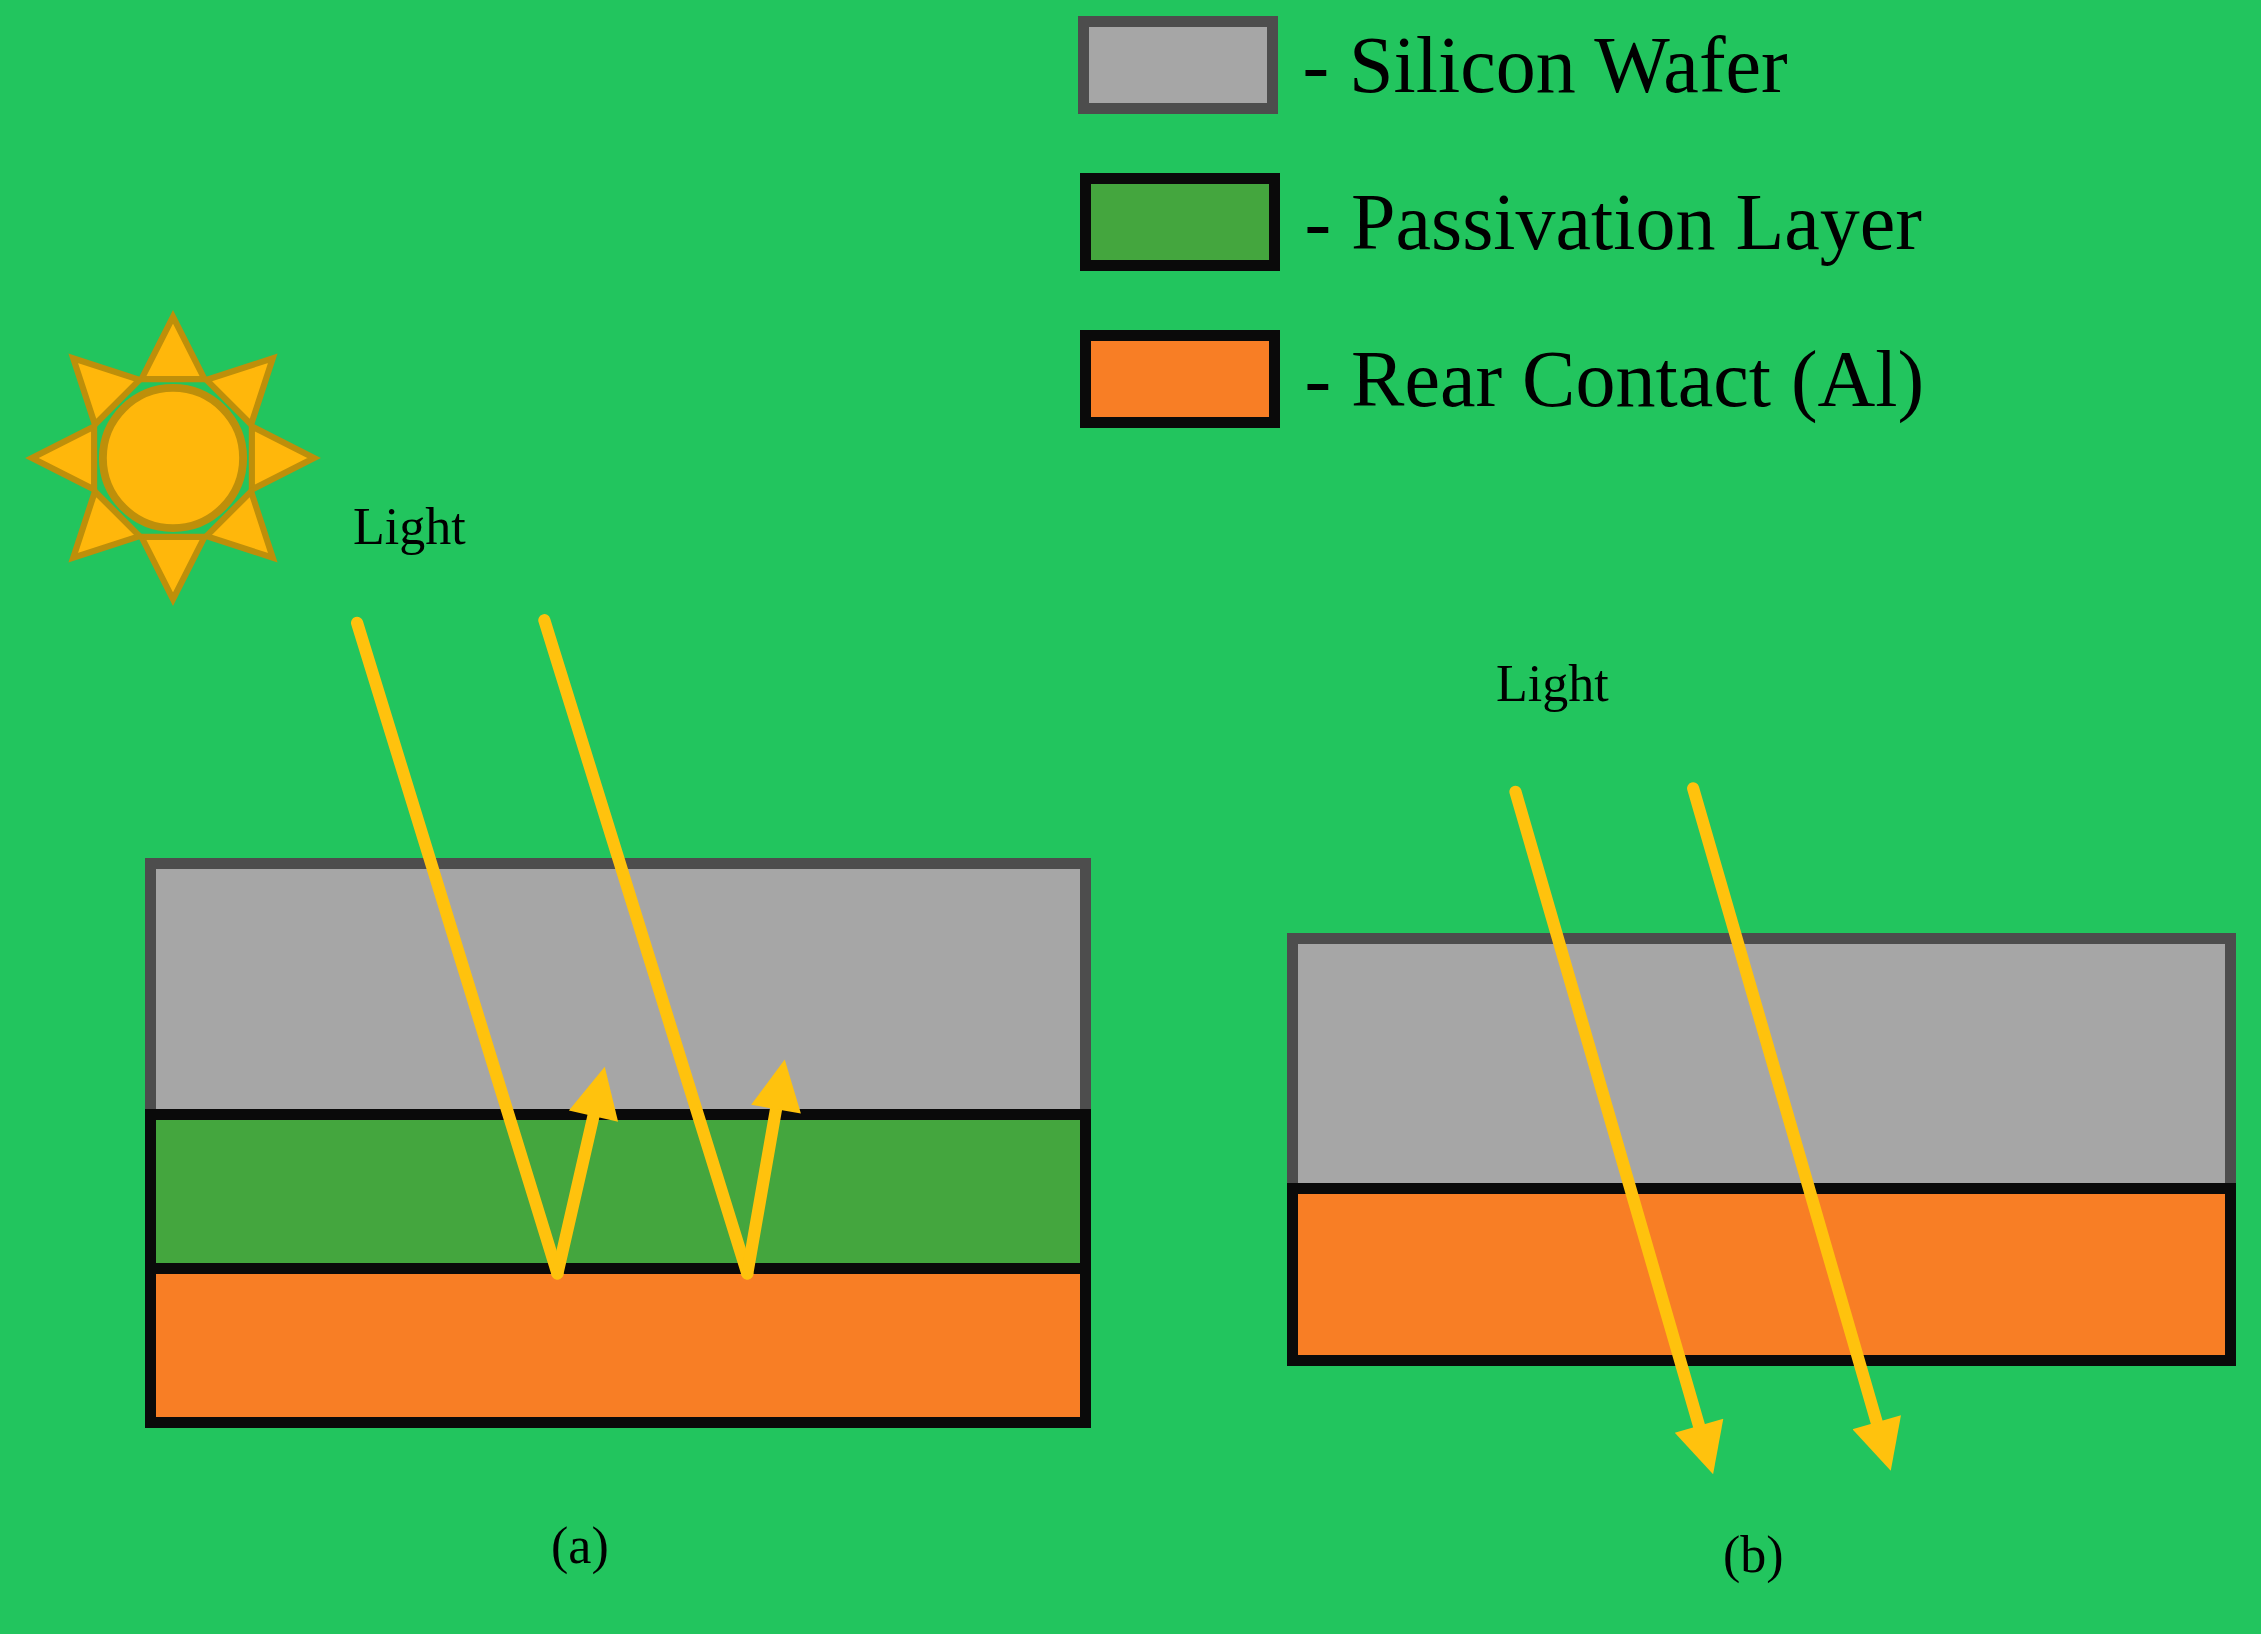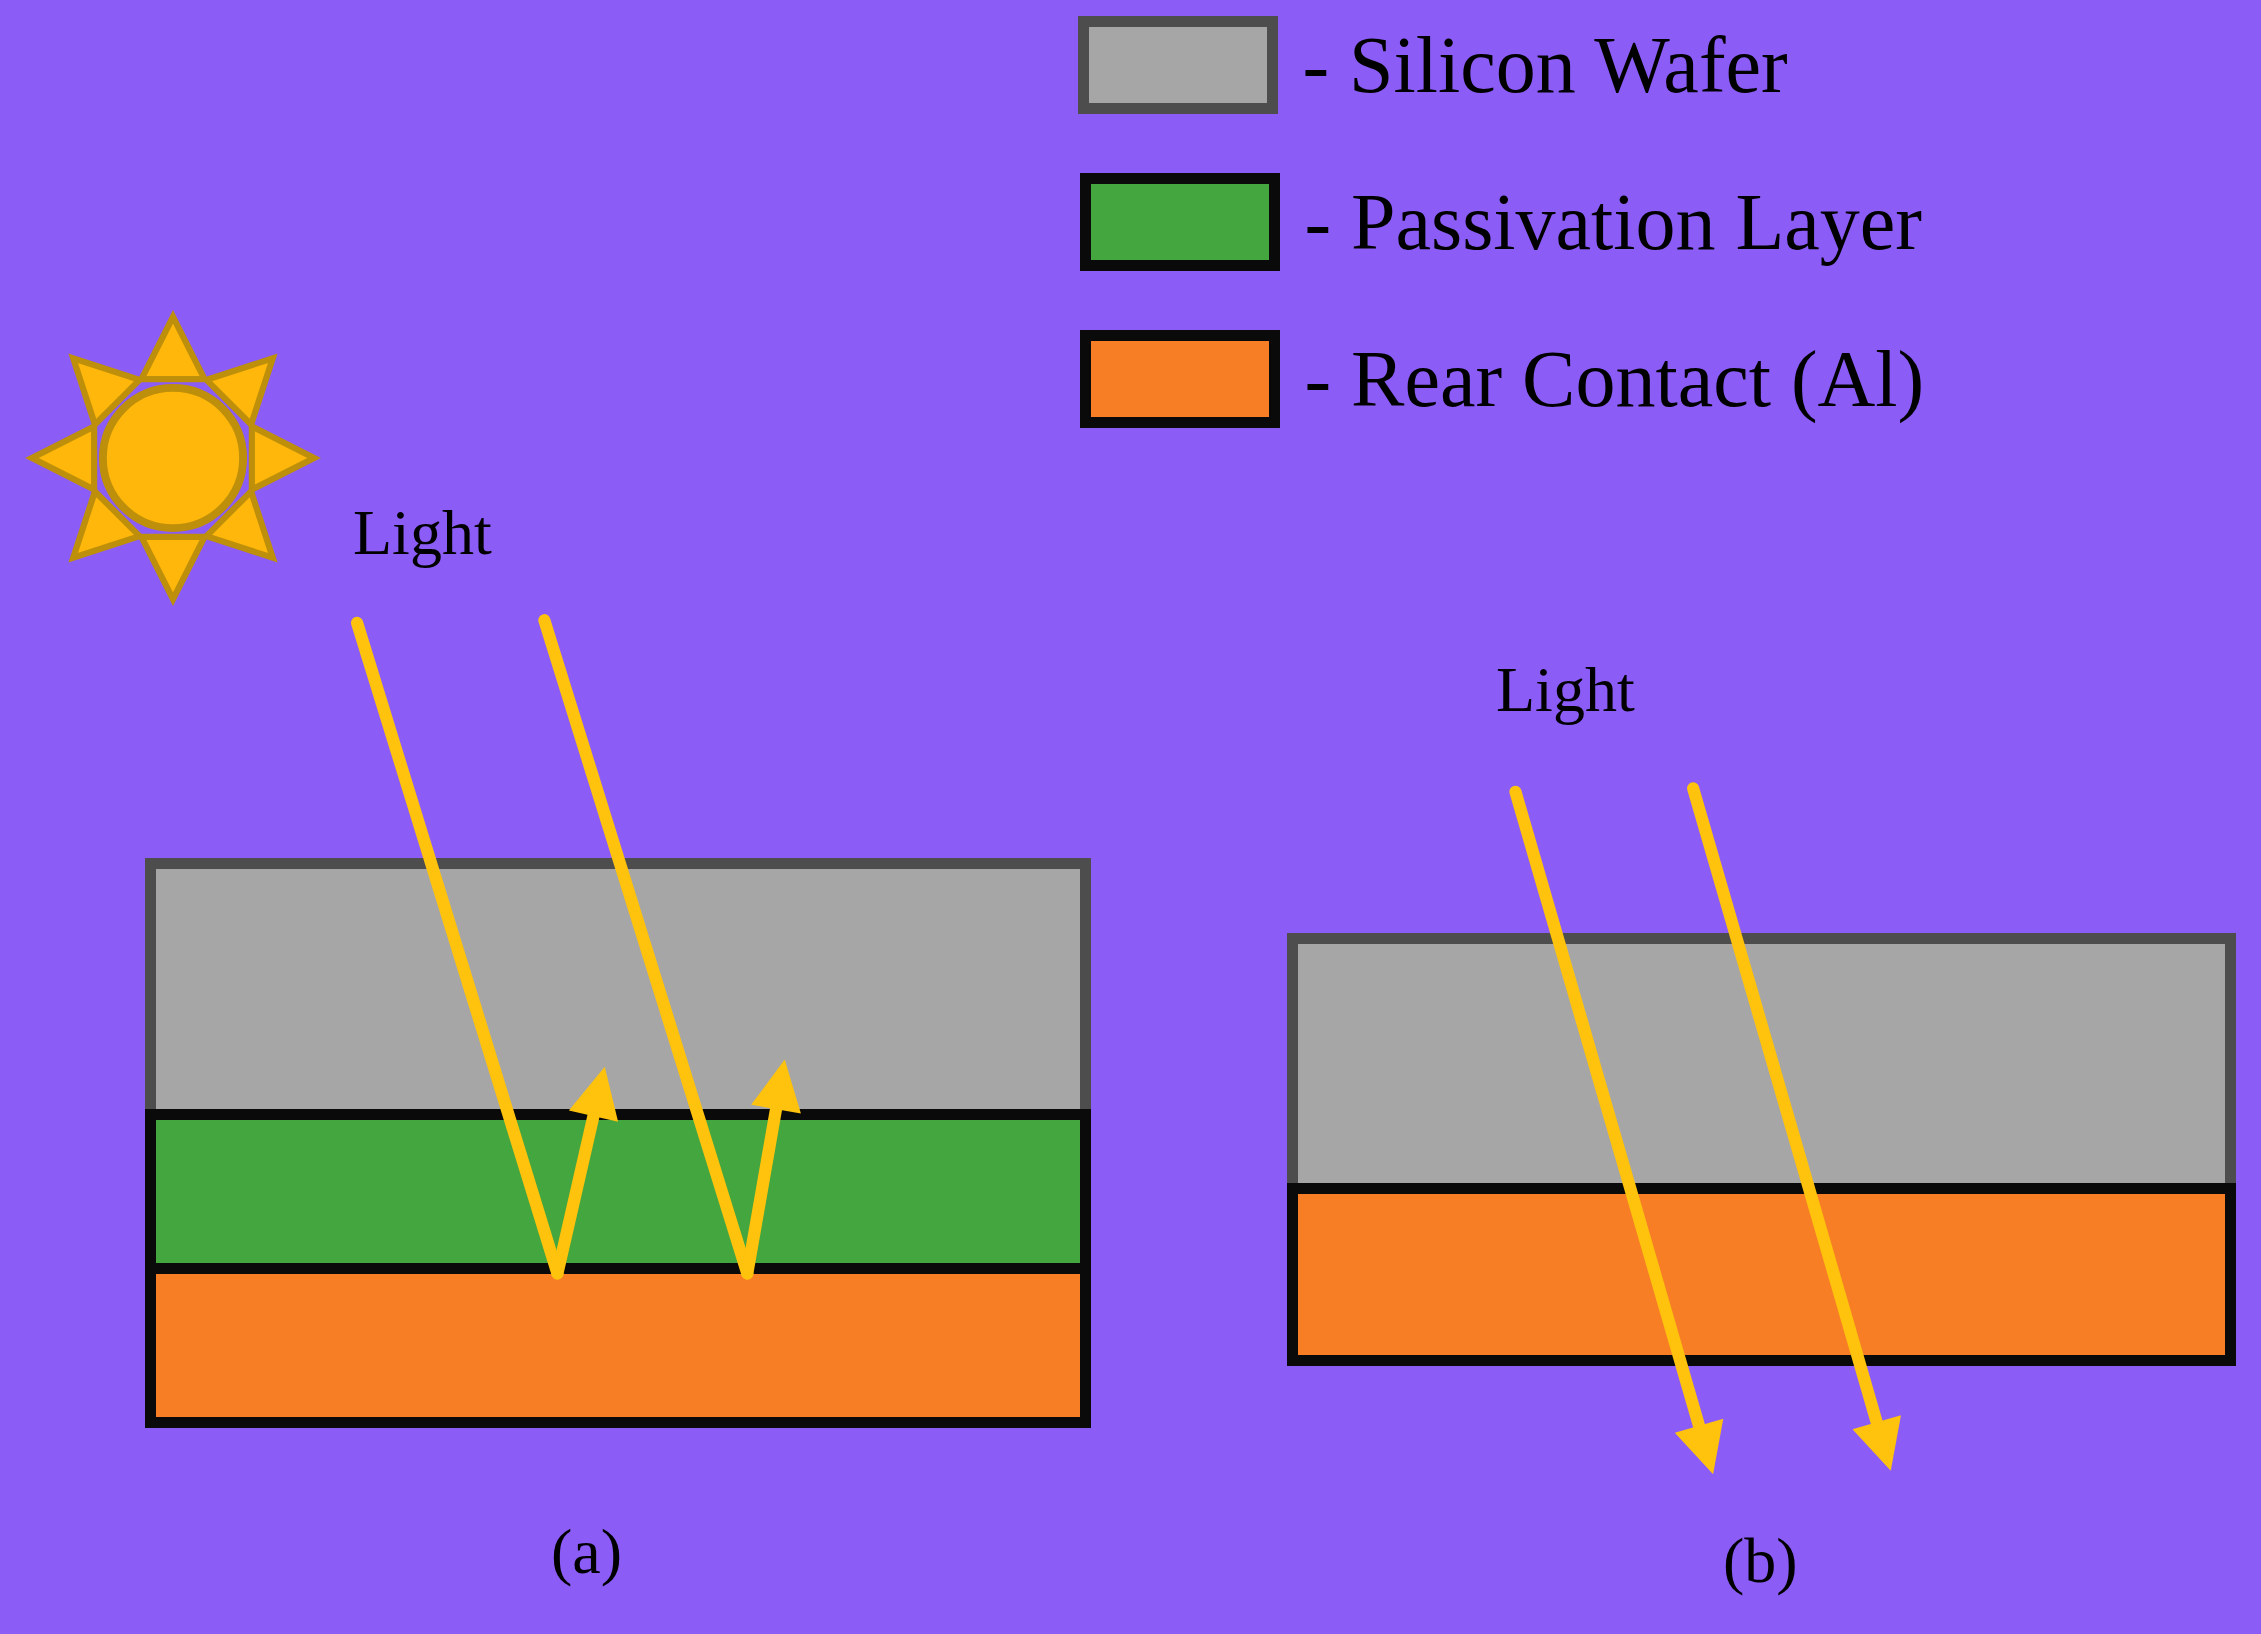--- a/index.html
+++ b/index.html
@@ -1,17 +1,17 @@
 <!DOCTYPE html>
 <html style="font-size:14px"><head>
 <meta charset="utf-8">
 <style>
   html,body{margin:0;padding:0;background:#fff;}
   .canvas{
-    position:relative;width:2261px;height:1635px;background:#8b5cf6;overflow:hidden;
+    position:relative;width:2261px;height:1635px;background:#22c55e;overflow:hidden;
     font-family:"Liberation Serif", serif;color:#000;
   }
   
   .legend-row{position:absolute;display:flex;align-items:center;}
   .swatch{width:200px;height:98px;box-sizing:border-box;flex:0 0 auto;}
   .swatch-gray{background:#A6A6A6;border:11.3px solid #4D4D4D;}
   .swatch-green{background:#44A63E;border:11.3px solid #0A0A0A;}
   .swatch-orange{background:#F87E25;border:11.3px solid #0A0A0A;}
   .legend-label{margin-left:24.4px;font-size:80px;line-height:1;white-space:nowrap;}
   
@@ -20,21 +20,21 @@
            border:11.3px solid #4D4D4D;border-bottom:none;}
   .a-green{left:145px;top:1109px;width:946px;height:154px;background:#44A63E;
            border:11.3px solid #0A0A0A;border-bottom:none;}
   .a-orange{left:145px;top:1263px;width:946px;height:165px;background:#F87E25;
            border:11.3px solid #0A0A0A;}
   .b-gray {left:1287px;top:933px;width:949px;height:250px;background:#A6A6A6;
            border:11.3px solid #4D4D4D;border-bottom:none;}
   .b-orange{left:1287px;top:1183px;width:949px;height:183px;background:#F87E25;
            border:11.3px solid #0A0A0A;}
   
-  .txt{position:absolute;font-size:64px;line-height:1.1;white-space:nowrap;}
+  .txt{position:absolute;font-size:52px;line-height:1.1;white-space:nowrap;}
   .light-a{left:353px;top:498px;}
   .light-b{left:1496px;top:655px;}
   .cap-a{left:551px;top:1517px;}
   .cap-b{left:1723px;top:1526px;}
   
   .rays-overlay{position:absolute;left:0;top:0;width:2261px;height:1635px;pointer-events:none;}
   .sun-wrap{position:absolute;left:24.4px;top:309px;width:298px;height:298px;}
 </style>
 </head>
 <body>

